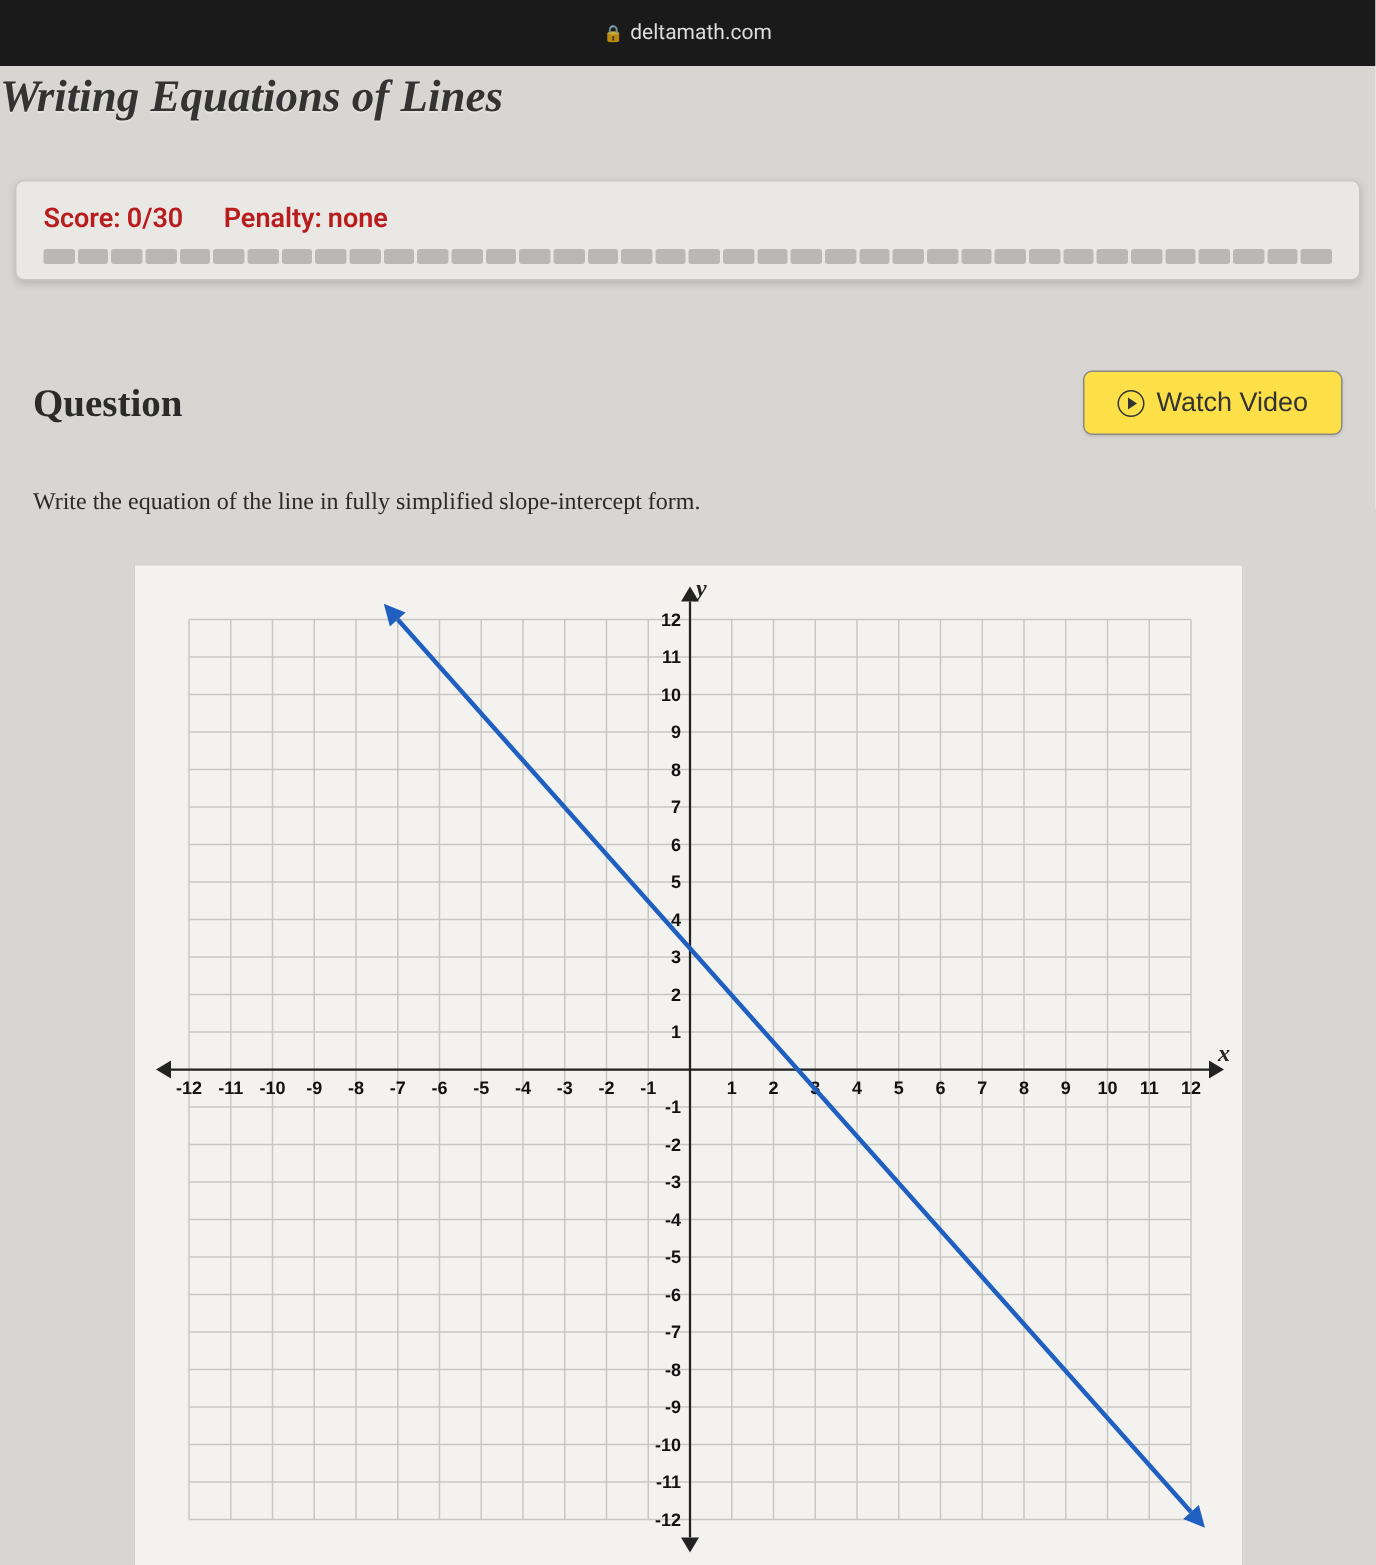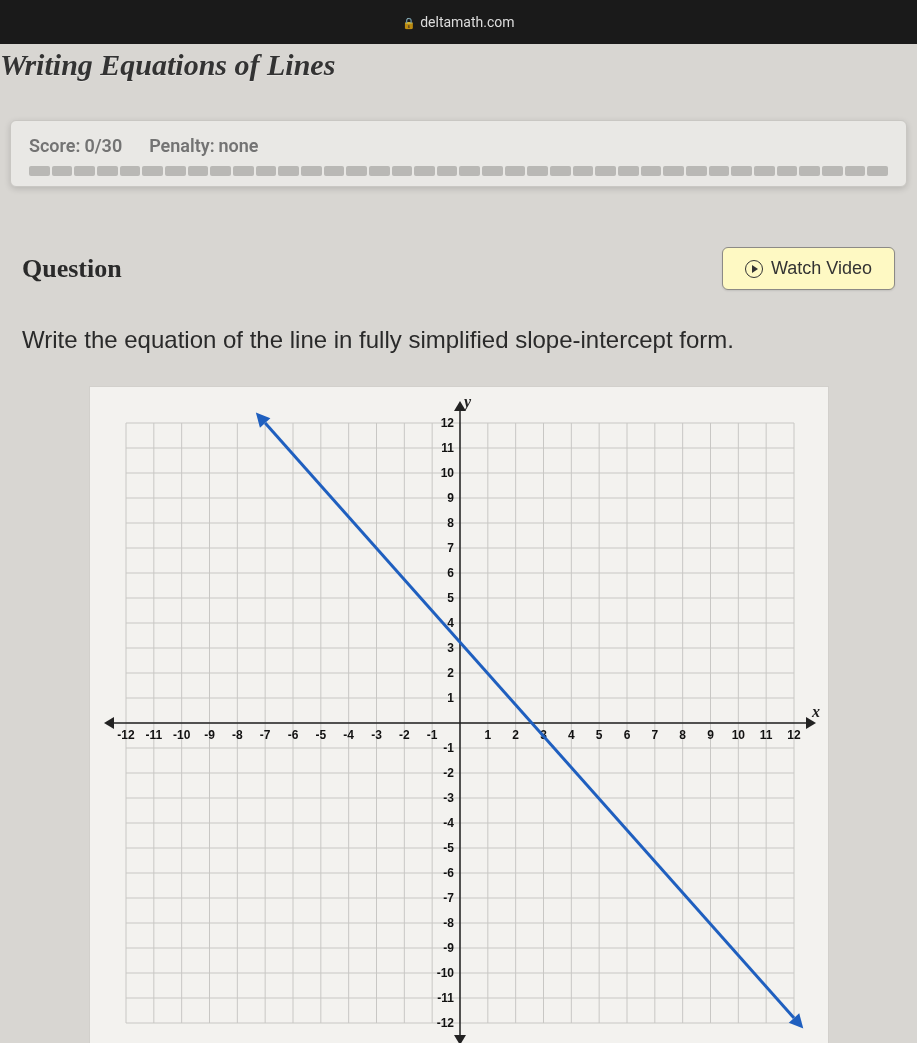--- a/index.html
+++ b/index.html
@@ -27,21 +27,21 @@
     font-style: italic;
   }
   .score-card {
     background: #e9e8e5;
     border: 1px solid #c9c7c3;
     border-radius: 6px;
     margin: 28px 10px 0 10px;
     padding: 14px 18px 10px 18px;
     box-shadow: 0 2px 6px rgba(0,0,0,.15);
   }
-  .score-line { font-size: 18px; font-weight: 600; color: #737373; }
+  .score-line { font-size: 18px; font-weight: 600; color: #b91c1c; }
   .score-line .label { margin-right: 4px; }
   .score-line .gap { display:inline-block; width: 18px; }
   .progress-track {
     margin-top: 10px;
     height: 10px;
     display: flex;
     gap: 2px;
   }
   .progress-seg {
     flex: 1;
@@ -50,21 +50,21 @@
   }
   .question-area { padding: 60px 22px 20px 22px; }
   .q-header { display: flex; align-items: center; gap: 18px; }
   .q-label {
     font-family: Georgia, "Times New Roman", serif;
     font-size: 26px;
     font-weight: 700;
     flex: 1;
   }
   .btn {
-    background: #fef9c3;
+    background: #fde047;
     border: 1.5px solid #8c8a86;
     border-radius: 6px;
     padding: 10px 22px;
     font-size: 18px;
     color: #333;
     cursor: pointer;
     display: inline-flex;
     align-items: center;
     gap: 8px;
     box-shadow: 0 1px 2px rgba(0,0,0,.1);
@@ -72,22 +72,22 @@
   .play-icon {
     width: 18px; height: 18px; border: 1.5px solid #333; border-radius: 50%;
     display: inline-flex; align-items: center; justify-content: center;
   }
   .play-icon::after {
     content: ""; display:block; width:0; height:0;
     border-left: 6px solid #333; border-top: 4px solid transparent; border-bottom: 4px solid transparent;
     margin-left: 2px;
   }
   .prompt {
-    font-family: Liberation Sans, sans-serif;
-    font-size: 24px;
+    font-family: Liberation Serif, serif;
+    font-size: 16px;
     margin-top: 34px;
     line-height: 1.35;
   }
   .chart-wrap {
     margin: 30px auto 0 auto;
     width: 740px;
     background: #f3f2ef;
     border: 1px solid #d2d0cc;
     padding: 6px;
     position: relative;

